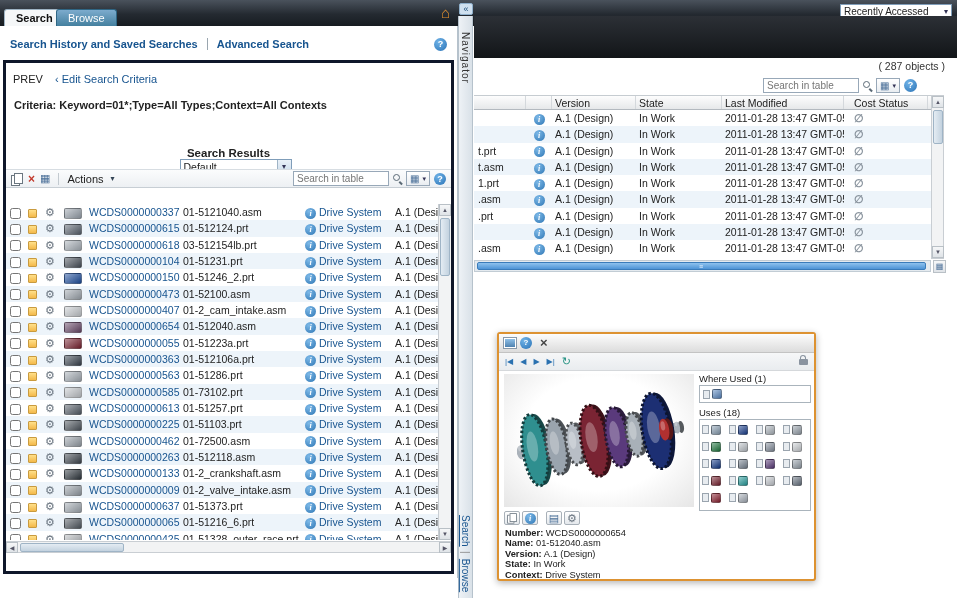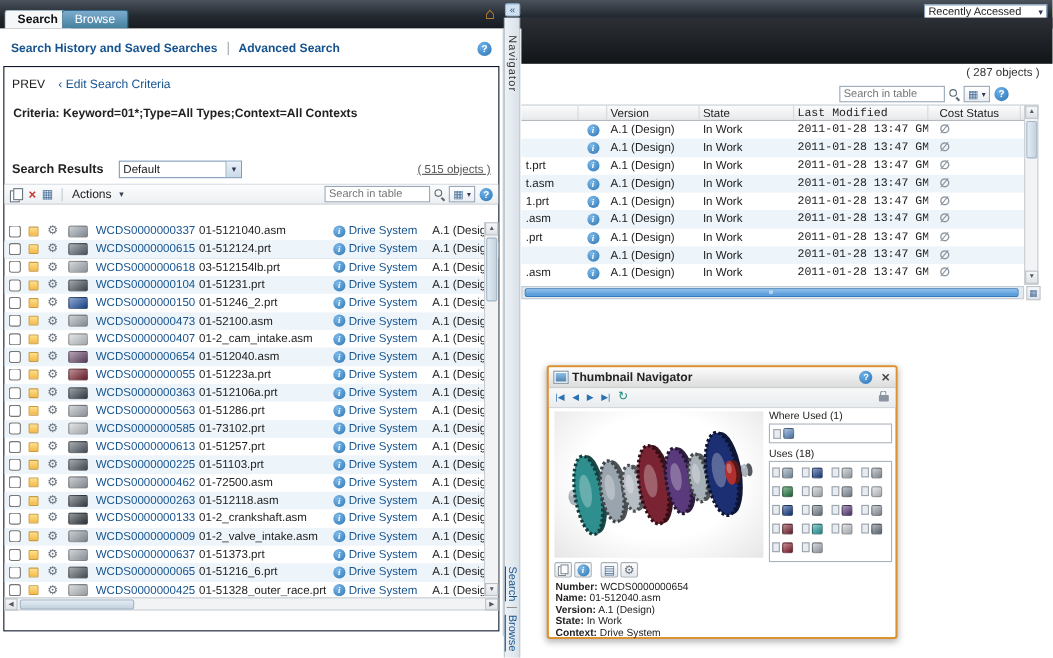--- a/index.html
+++ b/index.html
@@ -32,28 +32,28 @@
 
   
   .left-panel { position:absolute; left:0; top:26px; width:458px; height:552px; background:#fff; border-right:1px solid #b6c2cc; }
   .subnav { position:absolute; left:10px; top:9px; right:10px; height:18px; display:flex; align-items:center; }
   .subnav a { color:#17548f; font-weight:bold; font-size:11px; }
   .subnav .vdiv { width:1px; height:12px; background:#9aa6af; margin:0 9px; }
   .subnav .help { margin-left:auto; }
   .help { display:inline-block; width:13px; height:13px; border-radius:50%; flex:none;
     background:radial-gradient(circle at 35% 30%,#6fb3e8,#2a72b5); color:#fff; font-size:9px; font-weight:bold;
     text-align:center; line-height:13px; cursor:pointer; }
-  .content-box { position:absolute; left:3px; top:34px; width:451px; height:514px; border:1px solid #0f172a; background:#fff; }
+  .content-box { position:absolute; left:3px; top:34px; width:451px; height:514px; border:3px solid #0f172a; background:#fff; }
   .crit-row { position:absolute; top:8px; left:7px; right:7px; height:15px; font-size:11px; display:flex; align-items:center; }
   .prev-lbl { color:#222; margin-right:12px; }
   .crit-row a { color:#17548f; }
   .crit-right { margin-left:auto; display:flex; gap:14px; }
   .criteria-line { position:absolute; top:36px; left:8px; right:8px; font-size:11px; }
   .criteria-line b { font-weight:bold; }
-  .results-bar { position:absolute; top:84px; left:7px; right:7px; height:18px; display:flex; align-items:center; }
+  .results-bar { position:absolute; top:84px; left:7px; right:7px; height:18px; display:flex; align-items:center;flex-direction:column; }
   .results-title { font-weight:bold; font-size:11.5px; }
   .view-dd { margin-left:14px; width:112px; height:16px; border:1px solid #7f9db9; background:#fff;
     font-size:10.5px; display:flex; align-items:center; cursor:pointer; }
   .view-dd .txt { flex:1; padding-left:3px; }
   .view-dd .btn { width:14px; height:100%; background:linear-gradient(#eaf1f8,#c8daea); border-left:1px solid #9fb4c6;
     font-size:8px; color:#335; text-align:center; line-height:14px; }
   .obj-count-l { margin-left:auto; color:#555; font-size:10.5px;text-decoration:underline; }
   .toolbar { position:absolute; top:106px; left:0; right:0; height:19px; background:linear-gradient(#fbfcfd,#edf0f3);
     border-top:1px solid #d7dde2; border-bottom:1px solid #c7ced4; display:flex; align-items:center; padding:0 5px; gap:5px; }
   .sheet { position:relative; width:12px; height:12px; cursor:pointer; }
@@ -116,21 +116,21 @@
   .obj-count-r { position:absolute; top:60px; right:12px; font-size:10.5px; color:#333; }
   .rt-toolbar { position:absolute; top:77px; left:474px; width:457px; height:17px; display:flex; justify-content:flex-end; align-items:center; gap:4px; padding-right:14px; }
   .rgrid { position:absolute; left:474px; top:95px; width:457px; }
   .rgh { display:flex; height:15px; background:linear-gradient(#fdfdfd,#e6e8ea); border-bottom:1px solid #b3b9bf;
     border-top:1px solid #c6ccd1; font-size:10.5px; }
   .rrow { display:flex; height:16.3px; line-height:16.3px; font-size:10.5px; align-items:center; cursor:pointer; }
   .rrow:nth-child(even) { background:#edf4fa; }
   .rc { overflow:hidden; white-space:nowrap; flex:none; }
   .r-name{width:52px;padding-left:4px;} .r-info{width:26px;text-align:center;}
   .r-ver{width:84px;padding-left:3px;} .r-state{width:86px;padding-left:3px;}
-  .r-mod{width:122px;padding-left:3px;font-family:Liberation Mono, monospace;} .r-cost{width:84px;padding-left:10px;}
+  .r-mod{width:122px;padding-left:3px;} .r-cost{width:84px;padding-left:10px;}
   .noentry { color:#8a949e; font-size:11px; font-weight:bold; }
   .rvscroll { position:absolute; left:931px; top:95px; width:13px; height:164px; background:#f2f3f4; border:1px solid #c9ced3; }
   .bluebar { position:absolute; left:474px; top:260px; width:457px; height:12px; background:#e4eaef; border:1px solid #c2ccd4; }
   .bluebar .bthumb { position:absolute; left:2px; top:1px; right:4px; height:8px; border:1px solid #3a7cba; border-radius:2px;
     background:linear-gradient(#8ec2ee,#4e94d6); cursor:pointer; }
   .bthumb .grip { position:absolute; left:50%; top:1px; transform:translateX(-50%); color:#eaf4fd; font-size:7px; line-height:6px; letter-spacing:1px; }
   .corner-btn { position:absolute; left:933px; top:260px; width:13px; height:13px; border:1px solid #b9c0c6;
     background:linear-gradient(#f6f7f8,#dfe3e7); color:#4a6f98; font-size:8px; text-align:center; line-height:12px; cursor:pointer; }
 
   
@@ -580,21 +580,20 @@
       <span class="hs-btn hs-r">▶</span>
       <span class="hs-thumb"></span>
     </div>
 
   </div>
 </div>
 
 <div class="popup">
   <div class="popup-title">
     <span class="pt-icon"></span>
-    <span class="pt-text">Thumbnail Navigator</span>
     <span class="help pt-help">?</span>
     <span class="pt-close">×</span>
   </div>
   <div class="popup-toolbar">
     <span class="nb">|◀</span>
     <span class="nb">◀</span>
     <span class="nb">▶</span>
     <span class="nb">▶|</span>
     <span class="refresh">↻</span>
     <span class="lock"></span>

